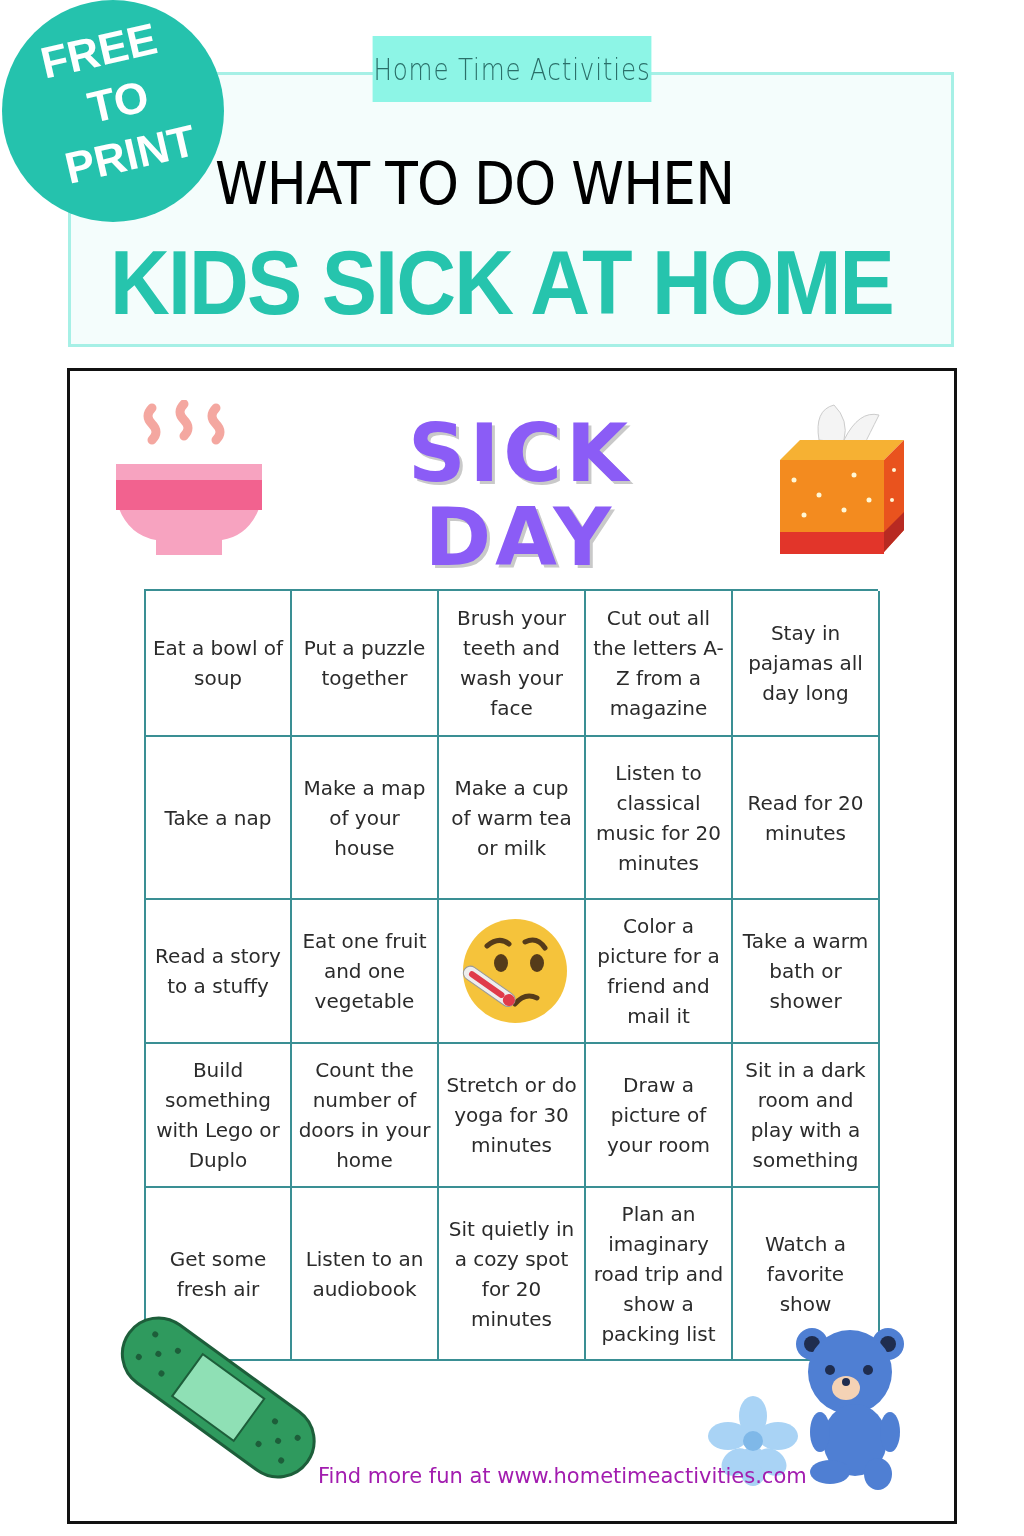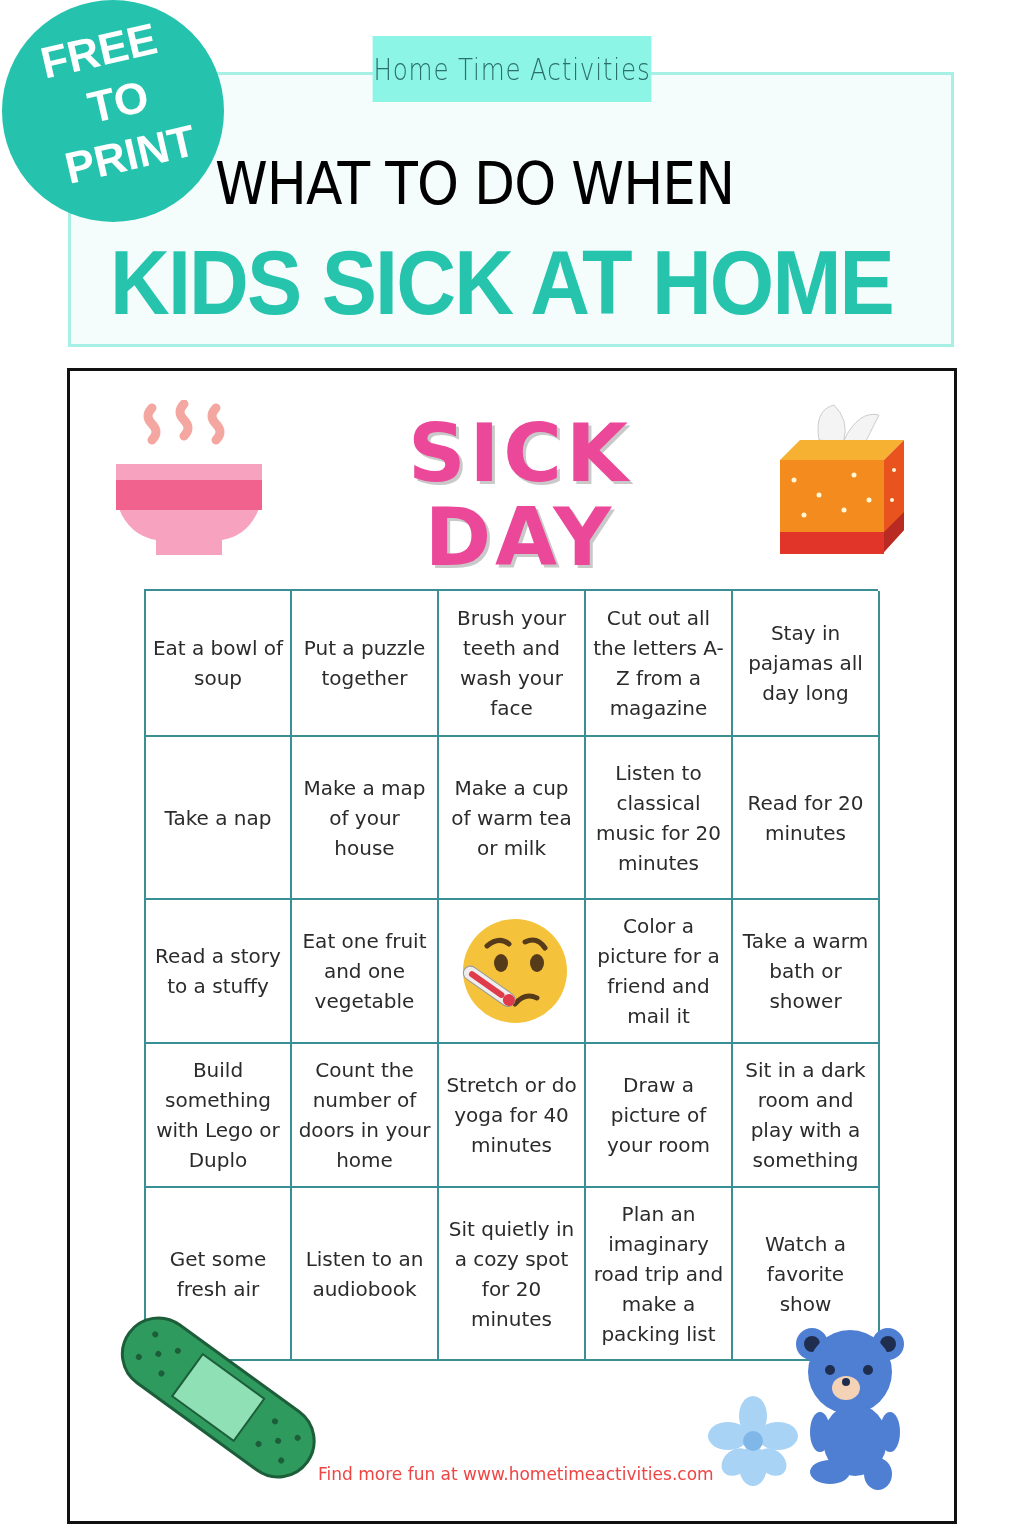--- a/index.html
+++ b/index.html
@@ -9,25 +9,25 @@
   .badge{position:absolute;left:2px;top:0px;width:222px;height:222px;border-radius:50%;background:#25c2ad;}
   .badge-text{position:absolute;left:20px;top:20px;width:200px;color:#fff;font-family:"Liberation Sans",sans-serif;font-weight:bold;font-size:44px;line-height:54px;transform:rotate(-13deg);transform-origin:50% 50%;}
   .badge-text div{white-space:nowrap;}
   .l1{margin-left:30px;}
   .l2{margin-left:66px;}
   .l3{margin-left:30px;}
   .subtitle{position:absolute;left:215px;top:150px;font-family:"DejaVu Sans",sans-serif;font-size:58px;color:#000;letter-spacing:-1px;transform:scaleX(0.92);transform-origin:left;}
   .title{position:absolute;left:110px;top:232px;font-family:"Liberation Sans",sans-serif;font-weight:bold;font-size:90px;color:#26c4ad;letter-spacing:-2px;transform:scaleX(0.92);transform-origin:left;}
   .sheet{position:absolute;left:67px;top:368px;width:890px;height:1156px;border:3px solid #111;box-sizing:border-box;background:#fff;}
   .bingo-title{position:absolute;left:320px;top:412px;width:400px;text-align:center;font-family:"DejaVu Sans",sans-serif;font-weight:bold;}
-  .bingo-l1{font-size:80px;color:#ec4899;letter-spacing:4px;line-height:84px;text-shadow:3px 3px 0 #c9c9c9;}
+  .bingo-l1{font-size:80px;color:#8b5cf6;letter-spacing:4px;line-height:84px;text-shadow:3px 3px 0 #c9c9c9;}
   .bingo-l2{font-size:84px;color:#7fd8bb;letter-spacing:4px;line-height:88px;text-shadow:3px 3px 0 #c9c9c9;margin-left:-70px;}
   .grid{position:absolute;left:144px;top:589px;width:734px;height:770px;display:grid;grid-template-columns:146px 147px 147px 147px 147px;grid-template-rows:146px 163px 144px 144px 173px;border-top:2px solid #3a8f94;border-left:2px solid #3a8f94;box-sizing:border-box;}
   .cell{border-right:2px solid #3a8f94;border-bottom:2px solid #3a8f94;display:flex;align-items:center;justify-content:center;text-align:center;font-family:"DejaVu Sans",sans-serif;font-size:20px;line-height:30px;color:#2b2b2b;padding:0 6px;background:#fff;box-sizing:border-box;}
-  .footer{position:absolute;left:318px;top:1464px;font-family:"DejaVu Sans",sans-serif;font-size:17px;color:#ef4444;}
+  .footer{position:absolute;left:318px;top:1464px;font-family:"DejaVu Sans",sans-serif;font-size:21px;color:#a21caf;}
   .deco{position:absolute;}
 </style>
 </head>
 <body>
 
 <div class="header-box"></div>
 <div class="brand-tab">Home Time Activities</div>
 
 <div class="badge">
   <div class="badge-text">
@@ -102,28 +102,28 @@
         <rect x="8" y="66" width="42" height="6" rx="3" fill="#e03b4a"></rect>
         <circle cx="56" cy="69" r="6" fill="#e03b4a"></circle>
       </g>
     </svg>
   </div>
   <div class="cell">Color a picture for a friend and mail it</div>
   <div class="cell">Take a warm bath or shower</div>
 
   <div class="cell">Build something with Lego or Duplo</div>
   <div class="cell">Count the number of doors in your home</div>
-  <div class="cell">Stretch or do yoga for 40 minutes</div>
+  <div class="cell">Stretch or do yoga for 30 minutes</div>
   <div class="cell">Draw a picture of your room</div>
   <div class="cell">Sit in a dark room and play with a something</div>
 
   <div class="cell">Get some fresh air</div>
   <div class="cell">Listen to an audiobook</div>
   <div class="cell">Sit quietly in a cozy spot for 20 minutes</div>
-  <div class="cell">Plan an imaginary road trip and make a packing list</div>
+  <div class="cell">Plan an imaginary road trip and show a packing list</div>
   <div class="cell">Watch a favorite show</div>
 </div>
 
 <svg class="deco" style="left:110px;top:1310px" width="220" height="170" viewBox="0 0 220 170">
   <g transform="rotate(36 110 85)">
     <rect x="0" y="52" width="220" height="72" rx="36" fill="#2f9a5e" stroke="#1d5e3a" stroke-width="3"></rect>
     <rect x="72" y="62" width="76" height="52" fill="#8fe0b5" stroke="#1d5e3a" stroke-width="2"></rect>
     <g fill="#1d5e3a">
         <circle cx="22" cy="74" r="3"></circle>
         <circle cx="36" cy="88" r="3"></circle>

